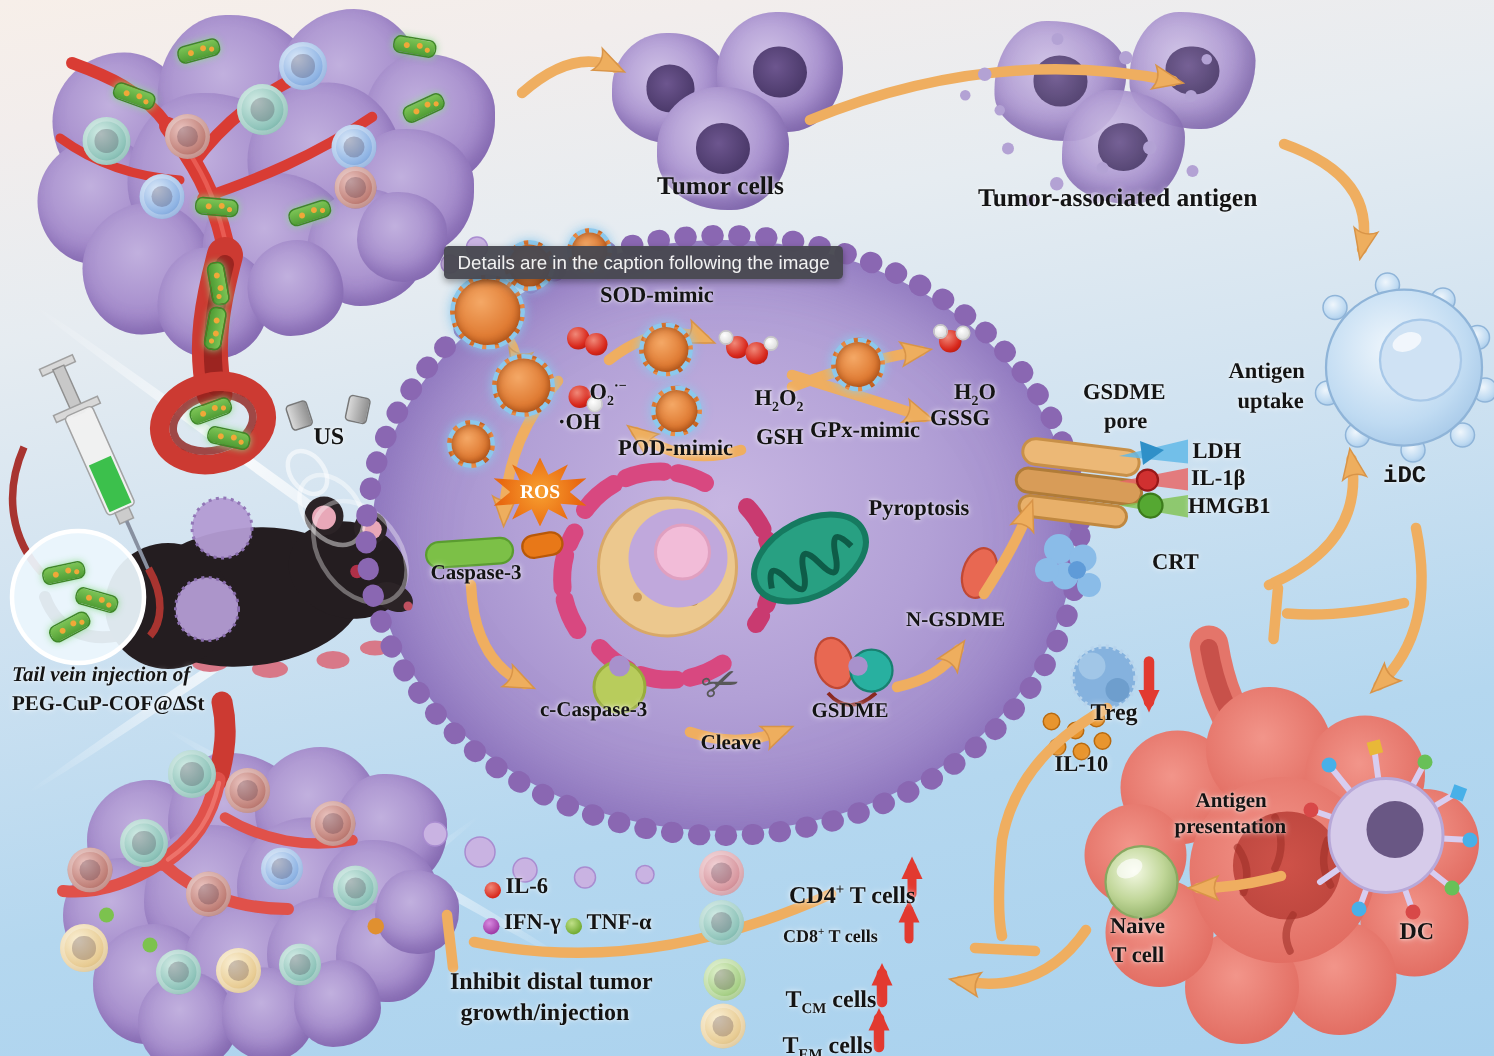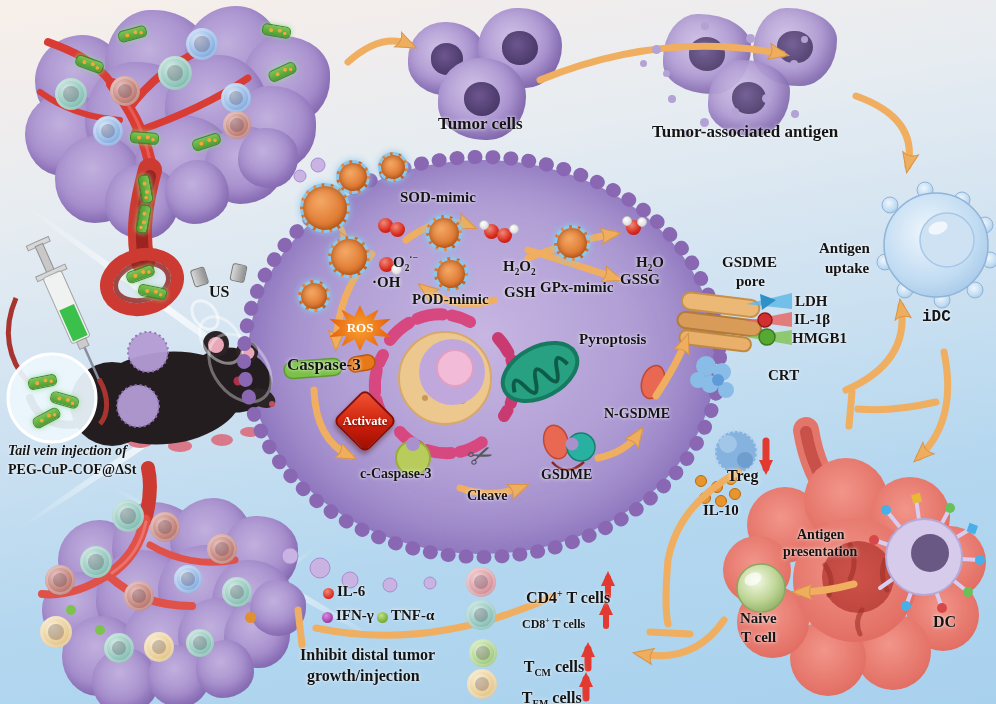--- a/index.html
+++ b/index.html
@@ -355,29 +355,28 @@
       <path d="M606,626 L606,607" marker-end="url(#mRed)"></path>
       <path d="M588,668 L588,649" marker-end="url(#mRed)" stroke-width="7"></path>
       <path d="M586,698 L586,679" marker-end="url(#mRed)" stroke-width="7"></path>
       <path d="M766,441 L766,468" marker-end="url(#mRed)" stroke-width="7"></path>
     </g>
   </svg>
 
   <div class="transducer" style="left:192px;top:268px;transform:rotate(-18deg);"></div>
   <div class="transducer" style="left:231px;top:264px;transform:rotate(12deg);"></div>
 
-  <div id="activate">
-    <div class="dia"></div>
-    <div class="t">Activate</div>
-  </div>
   <div id="ros">
       <span>ROS</span>
     </div>
   <div id="scissors">✂</div>
 
+  <div id="tooltip">
+      <span>Details are in the caption following the image</span>
+    </div>
 
   <div class="lbl" style="left:438px;top:115px;font-size:17px;">Tumor cells</div>
   <div class="lbl" style="left:652px;top:123px;font-size:17px;">Tumor-associated antigen</div>
   <div class="lbl" style="left:209px;top:284px;font-size:16px;">US</div>
   <div class="lbl" style="left:8px;top:444px;font-size:14px;font-style:italic;">Tail vein injection of</div>
   <div class="lbl" style="left:8px;top:463px;font-size:14px;">PEG-CuP-COF@ΔSt</div>
 
   <div class="lbl" style="left:400px;top:190px;font-size:15px;">SOD-mimic</div>
   <div class="lbl" style="left:378px;top:238px;font-size:15px;">
     <span>O</span><sub>2</sub><sup>·−</sup>
@@ -386,21 +385,21 @@
     <span>H</span><sub>2</sub><span>O</span><sub>2</sub>
   </div>
   <div class="lbl" style="left:621px;top:239px;font-size:15px;">
     <span>H</span><sub>2</sub><span>O</span>
   </div>
   <div class="lbl" style="left:372px;top:275px;font-size:15px;">·OH</div>
   <div class="lbl" style="left:412px;top:292px;font-size:15px;">POD-mimic</div>
   <div class="lbl" style="left:504px;top:285px;font-size:15px;">GSH</div>
   <div class="lbl" style="left:540px;top:280px;font-size:15px;">GPx-mimic</div>
   <div class="lbl" style="left:620px;top:272px;font-size:15px;">GSSG</div>
-  <div class="lbl" style="left:287px;top:356px;font-size:17px;">Caspase-3</div>
+  <div class="lbl" style="left:287px;top:376px;font-size:14px;">Caspase-3</div>
   <div class="lbl" style="left:360px;top:467px;font-size:14px;">c-Caspase-3</div>
   <div class="lbl" style="left:467px;top:489px;font-size:14px;">Cleave</div>
   <div class="lbl" style="left:541px;top:468px;font-size:14px;">GSDME</div>
   <div class="lbl" style="left:604px;top:407px;font-size:14px;">N-GSDME</div>
   <div class="lbl" style="left:579px;top:332px;font-size:15px;">Pyroptosis</div>
 
   <div class="lbl" style="left:722px;top:255px;font-size:15px;">GSDME</div>
   <div class="lbl" style="left:736px;top:274px;font-size:15px;">pore</div>
   <div class="lbl" style="left:795px;top:294px;font-size:15px;">LDH</div>
   <div class="lbl" style="left:794px;top:312px;font-size:15px;">IL-1β</div>

